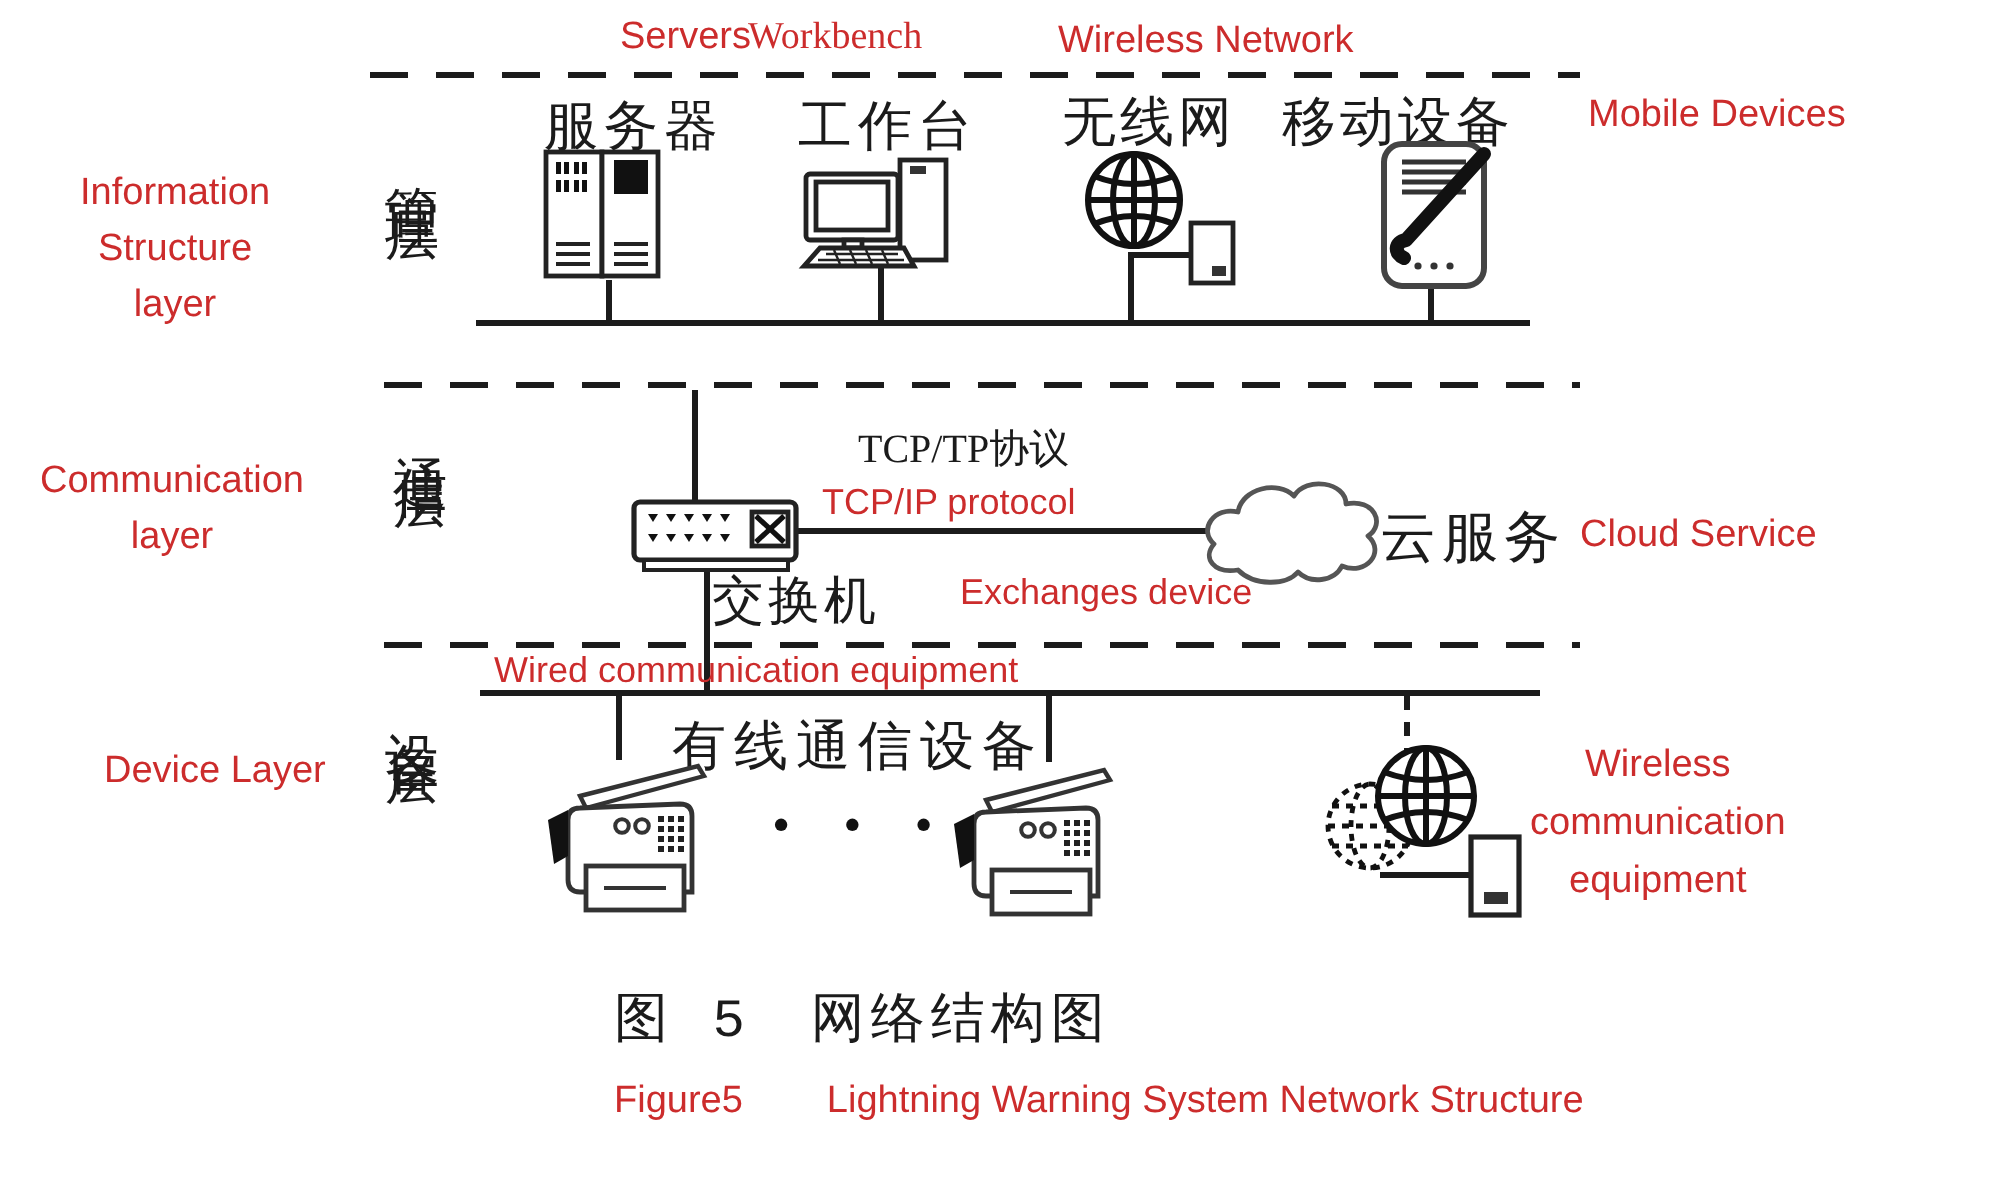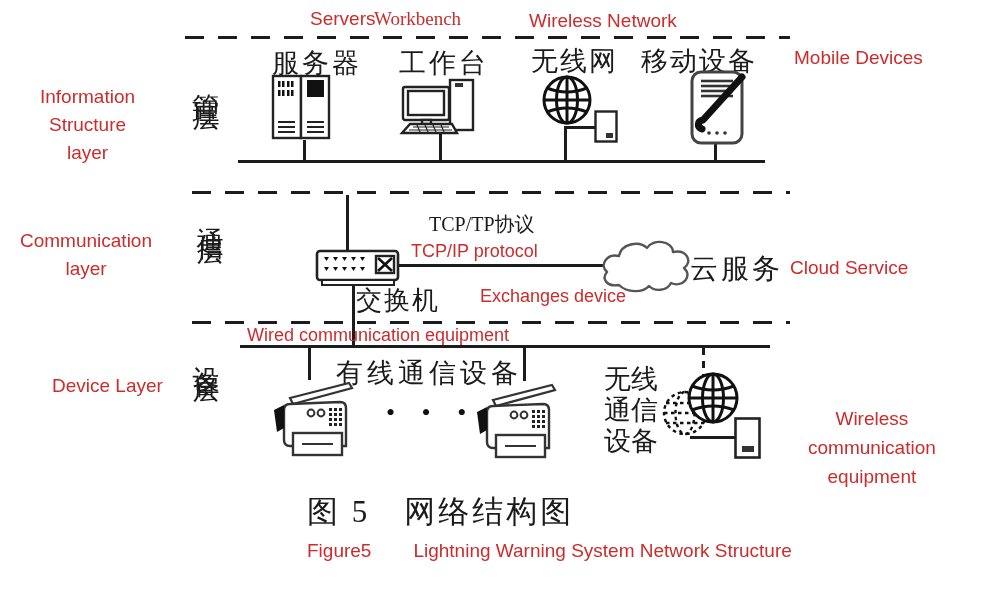--- a/index.html
+++ b/index.html
@@ -244,25 +244,20 @@
           <rect x="67" y="42" width="3" height="3"></rect>
         <rect x="57" y="47" width="3" height="3"></rect>
           <rect x="62" y="47" width="3" height="3"></rect>
           <rect x="67" y="47" width="3" height="3"></rect>
       </g>
       <rect x="21" y="57" width="49" height="22" fill="#fff" stroke="#333" stroke-width="2.4"></rect>
       <line x1="30" y1="68" x2="61" y2="68" stroke="#333" stroke-width="2"></line>
     </svg>
   </div>
 
-  <div class="abs cn" style="left:604px;top:364px;font-size:27px;line-height:31px;">
-    <div>无线</div>
-    <div>通信</div>
-    <div>设备</div>
-  </div>
 
   <div class="abs" style="left:658px;top:371px;">
     <svg width="84" height="68" viewBox="0 0 84 68">
       <g fill="none" stroke="#111" stroke-width="2.4" stroke-dasharray="3.5,3.5">
         <circle cx="27" cy="42" r="21"></circle>
         <ellipse cx="27" cy="42" rx="9.5" ry="21"></ellipse>
         <line x1="6" y1="42" x2="48" y2="42"></line>
         <line x1="8" y1="32" x2="46" y2="32"></line>
         <line x1="8" y1="52" x2="46" y2="52"></line>
       </g>
@@ -276,24 +271,24 @@
       </g>
     </svg>
   </div>
   <div class="abs" style="left:734px;top:417px;">
     <svg width="27" height="42" viewBox="0 0 27 42">
       <rect x="1.5" y="1.5" width="24" height="39" fill="#fff" stroke="#222" stroke-width="2.6"></rect>
       <rect x="8" y="29" width="12" height="6" fill="#333"></rect>
     </svg>
   </div>
 
-  <div class="abs red mlh" style="left:808px;top:368px;line-height:29px;margin-top:36px;">
+  <div class="abs red mlh" style="left:765px;top:368px;line-height:29px;">
     <div>Wireless</div>
     <div>communication</div>
     <div>equipment</div>
   </div>
 
-  <div class="abs cn" style="left:307px;top:491px;font-size:31px;letter-spacing:3px;">图 5　网络结构图</div>
+  <div class="abs cn" style="left:307px;top:491px;font-size:27px;letter-spacing:3px;font-family:Liberation Mono, monospace;">图 5　网络结构图</div>
   <div class="abs red" style="left:307px;top:540px;">
     <span>Figure5</span><span style="display:inline-block;width:42px;"></span><span>Lightning Warning System Network Structure</span>
   </div>
 
 </div>
 
 </body></html>

